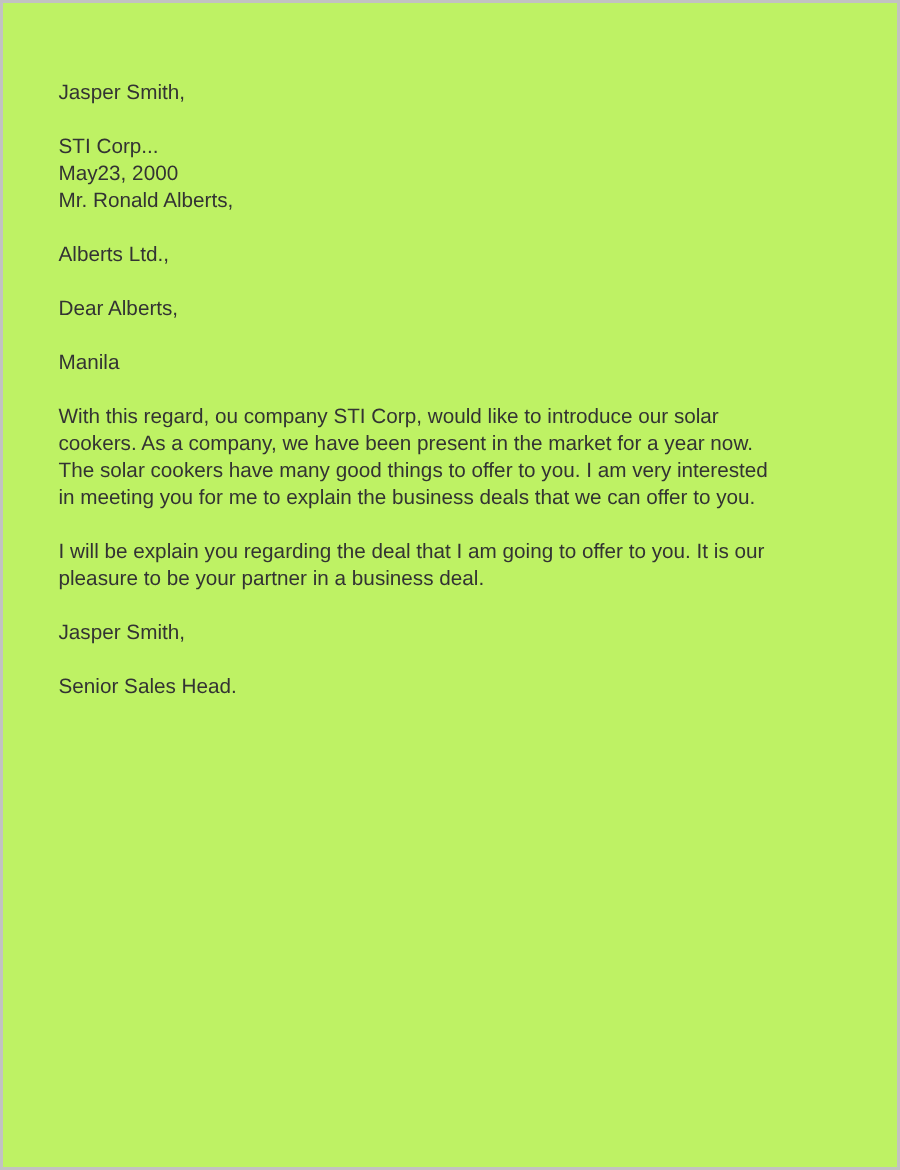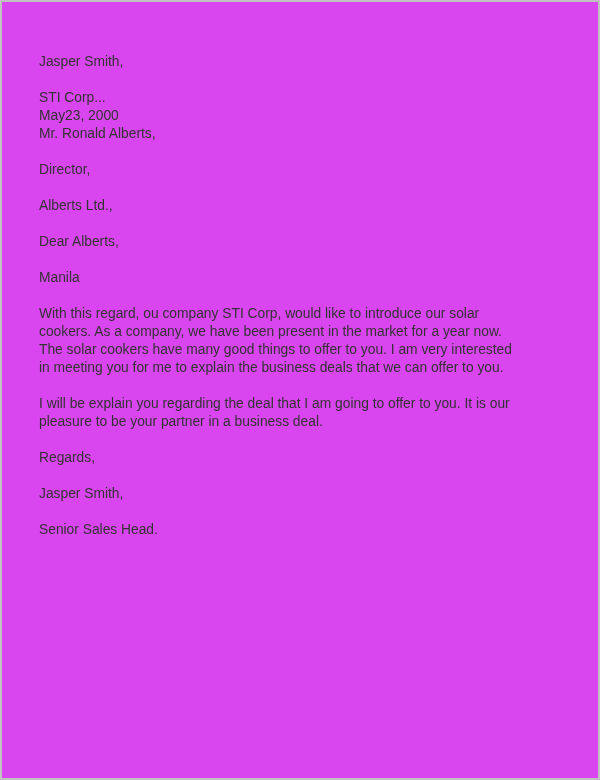--- a/index.html
+++ b/index.html
@@ -25,31 +25,29 @@
     margin: 0 0 18px 0;
     white-space: pre; 
   }
   .block:last-child {
     margin-bottom: 16px;
   }
 </style>
 </head>
 <body>
 
-<div class="page" style="border-color: rgb(194, 194, 194); background: #d946ef; color: rgb(51, 51, 51);">
+<div class="page" style="border-color: rgb(194, 194, 194); background: #bef264; color: rgb(51, 51, 51);">
   <div class="block">Jasper Smith,</div>
   <div class="block">STI Corp...
 May23, 2000
 Mr. Ronald Alberts,</div>
-  <div class="block">Director,</div>
   <div class="block">Alberts Ltd.,</div>
   <div class="block">Dear Alberts,</div>
   <div class="block">Manila</div>
   <div class="block">With this regard, ou company STI Corp, would like to introduce our solar
 cookers. As a company, we have been present in the market for a year now.
 The solar cookers have many good things to offer to you. I am very interested
 in meeting you for me to explain the business deals that we can offer to you.</div>
   <div class="block">I will be explain you regarding the deal that I am going to offer to you. It is our
 pleasure to be your partner in a business deal.</div>
-  <div class="block">Regards,</div>
   <div class="block">Jasper Smith,</div>
   <div class="block">Senior Sales Head.</div>
 </div>
 
 </body></html>

